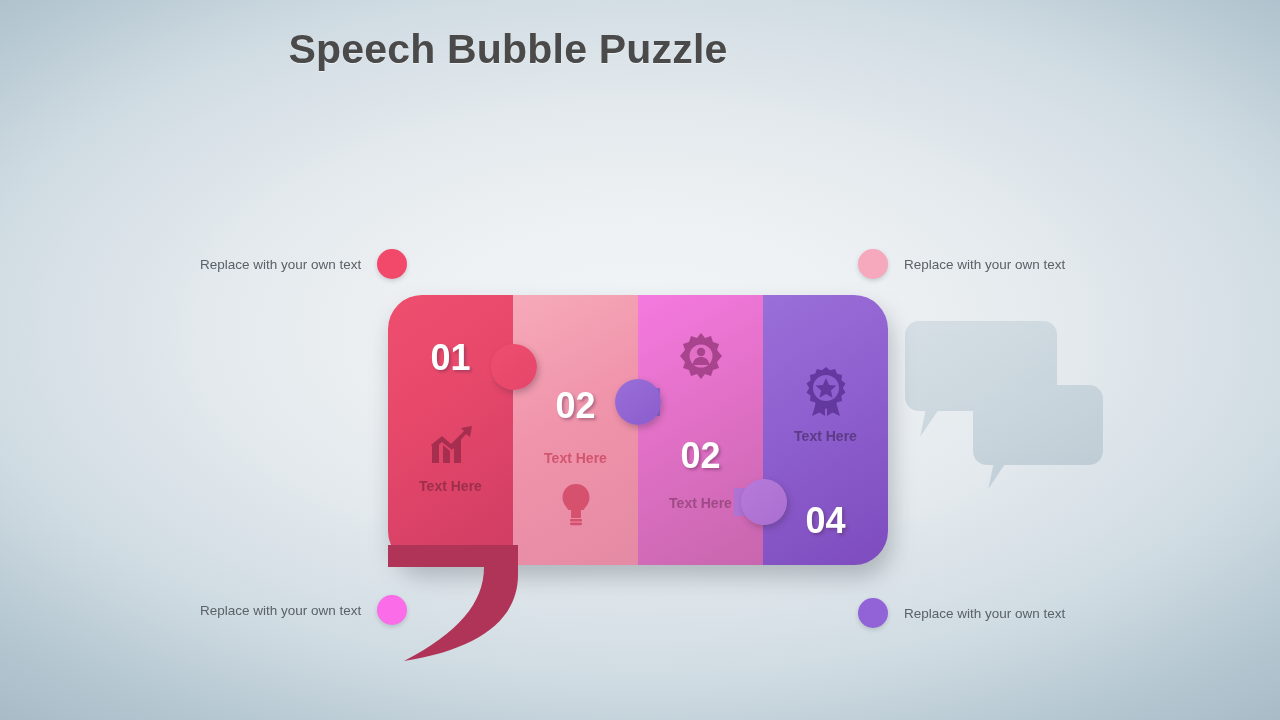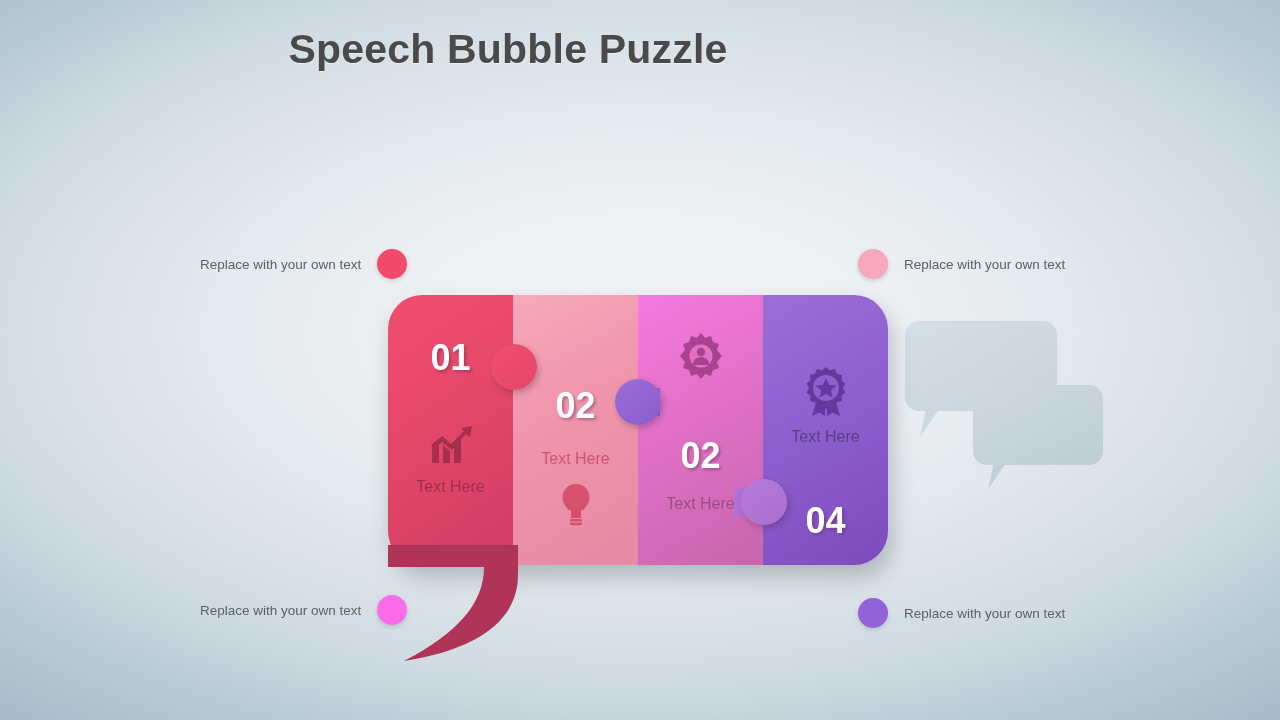--- a/index.html
+++ b/index.html
@@ -206,22 +206,22 @@
     font-size: 36px;
     font-weight: bold;
     color: #ffffff;
     text-shadow: 2px 2px 3px rgba(80,40,70,0.38);
     z-index: 6;
   }
   .label {
     position: absolute;
     width: 125px;
     text-align: center;
-    font-size: 16px;
-    font-weight: normal;
+    font-size: 14px;
+    font-weight: bold;
     z-index: 6;
   }
   .label-1 { color: #9d2f4c; }
   .label-2 { color: #d2556f; }
   .label-3 { color: #9e4b85; }
   .label-4 { color: #5c3b87; }
 
   .ico {
     position: absolute;
     width: 125px;

